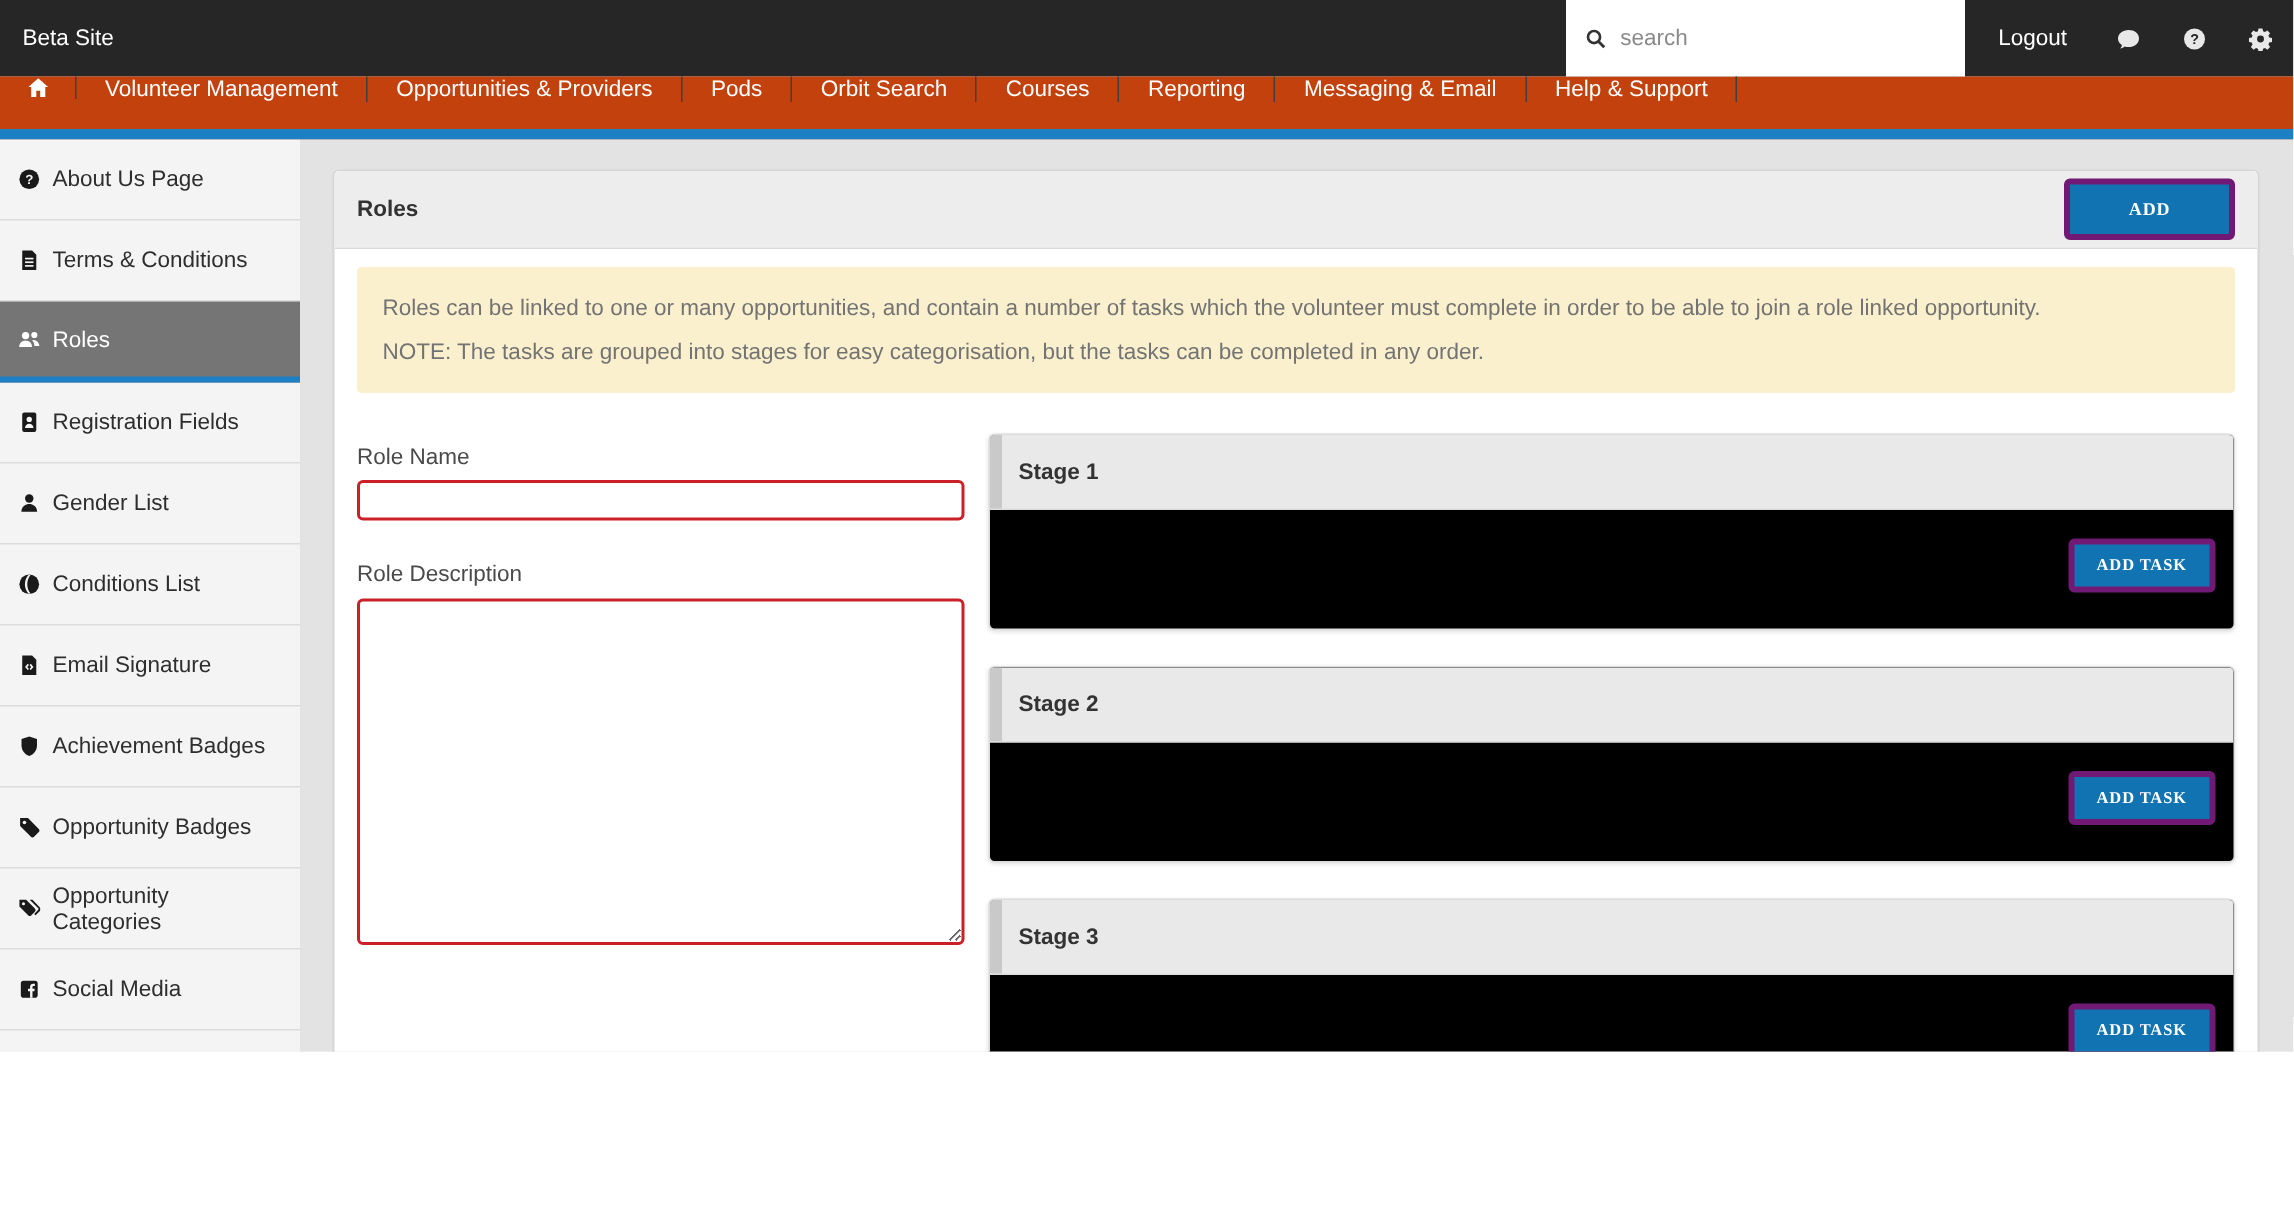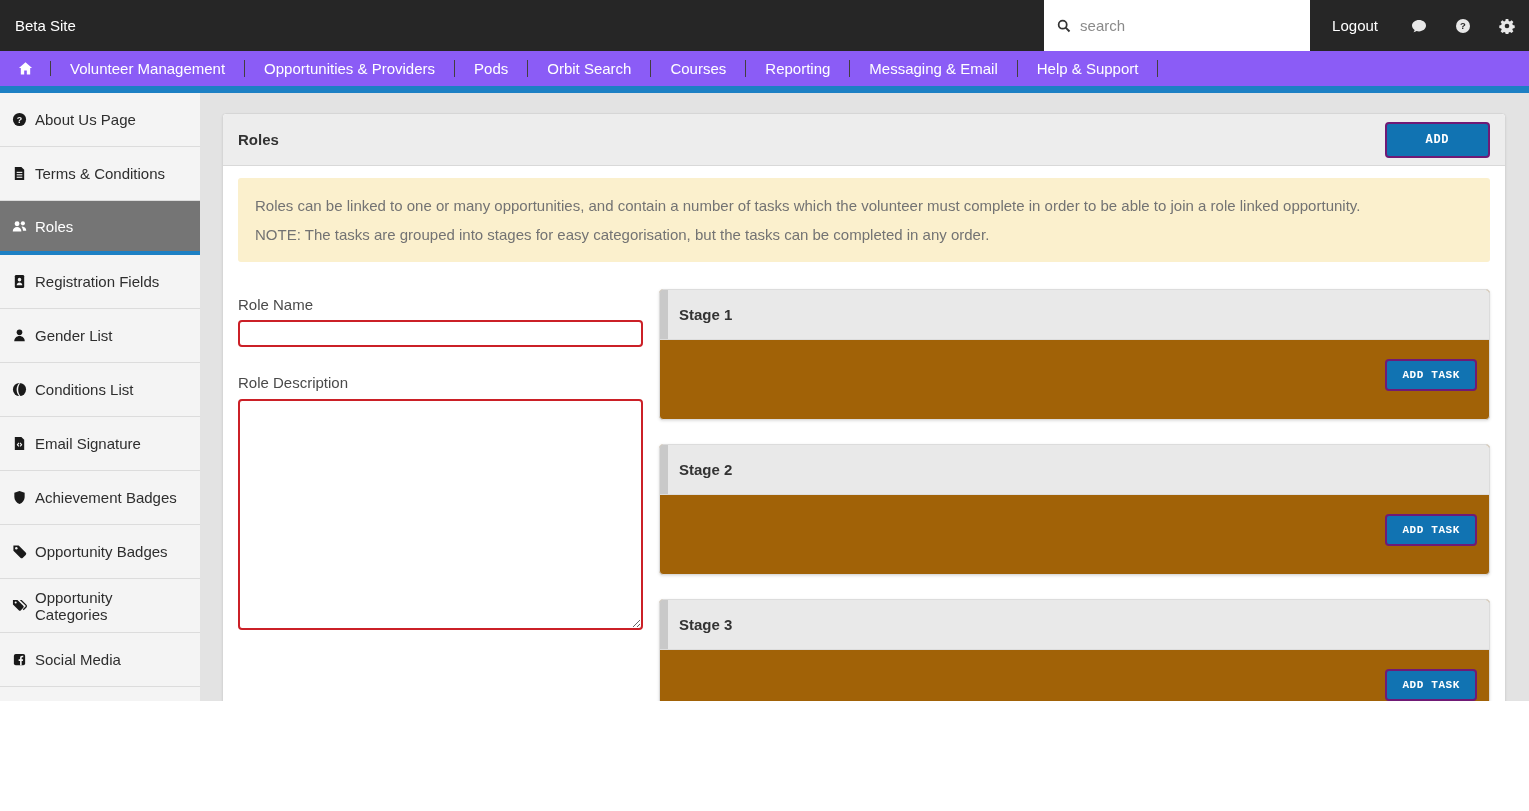--- a/index.html
+++ b/index.html
@@ -17,54 +17,54 @@
   .top-spacer { flex:1; }
   .search-box { width:266px; background:#fff; display:flex; align-items:center; gap:9px; padding:0 13px; }
   .search-box svg.ic { color:#333; width:14px; height:14px; }
   .search-box input { border:none; outline:none; flex:1; font-size:15px; color:#701a75; font-family:"Liberation Sans",sans-serif; }
   .search-box input::placeholder { color:#8a8a8a; }
   .logout { color:#fff; font-size:15px; display:flex; align-items:center; padding:0 19px 0 22px; cursor:pointer; }
   .top-icon { display:flex; align-items:center; padding:0 14px; color:#e8e8e8; cursor:pointer; }
   .top-icon svg.ic { width:16px; height:16px; }
 
   
-  .mainnav { height:42px; background:#8b5cf6; display:flex; align-items:center; border-bottom:7px solid #1d80c4; }
+  .mainnav { height:42px; background:#c2410c; display:flex; align-items:flex-start; border-bottom:7px solid #1d80c4; }
   .nav-home { width:51px; display:flex; align-items:center; justify-content:center; color:#fff; border-right:1px solid #423f3f; cursor:pointer; }
   .nav-item { display:flex; align-items:center; padding:0 19px; color:#fff; font-size:15px; border-right:1px solid #423f3f; cursor:pointer; white-space:nowrap; }
 
   
   .layout { display:flex; height:711px; }
   .sidebar { width:200px; background:#f4f4f4; flex:none; --hole:#f4f4f4; }
   .side-item { height:54px; display:flex; align-items:center; gap:8px; padding:0 11px; border-bottom:1px solid #dcdcdc; color:#2e2e2e; font-size:15px; cursor:pointer; }
   .side-item .sicon { width:16px; display:flex; justify-content:center; color:#1a1a1a; flex:none; }
   .side-item.active { background:#757575; color:#fff; border-bottom:4px solid #1d80c4; --hole:#757575; }
   .side-item.active .sicon { color:#fff; }
 
   .content { flex:1; background:#e3e3e3; padding:20px 23px 0 22px; overflow:hidden; }
 
   
   .panel { background:#fff; border:1px solid #d6d6d6; border-radius:4px 4px 0 0; min-height:720px; box-shadow:0 1px 2px rgba(0,0,0,.08); }
   .panel-header { background:#ededed; border-bottom:1px solid #d9d9d9; border-radius:4px 4px 0 0; padding:10px 15px; height:52px; display:flex; align-items:center; justify-content:space-between; }
   .panel-title { font-size:15px; font-weight:bold; color:#333; }
-  .btn-blue { background:#1173b2; border:2px solid #701a75; color:#fff; font-size:12px; font-weight:bold; letter-spacing:.6px; border-radius:4px; cursor:pointer; font-family:Liberation Mono, monospace; }
+  .btn-blue { background:#1173b2; border:4px solid #701a75; color:#fff; font-size:12px; font-weight:bold; letter-spacing:.6px; border-radius:4px; cursor:pointer; font-family:Liberation Serif, serif; }
   .btn-add { padding:9px 39px; }
   .panel-body { padding:12px 15px; }
 
   .info-box { background:#fbf0cd; color:#737373; border-radius:3px; padding:13px 17px; font-size:15px; line-height:29px; margin-bottom:22px; }
 
   .columns { display:flex; gap:16px; align-items:flex-start; }
   .form-col { width:405px; flex:none; padding-top:12px; }
   .field-label { display:block; font-size:15px; color:#4a4a4a; margin-bottom:7px; }
   .input-error { width:100%; border:2px solid #cb2027; border-radius:4px; outline:none; font-family:"Liberation Sans",sans-serif; font-size:14px; padding:3px 8px; color:#333; }
   input.input-error { height:27px; }
   textarea.input-error { height:231px; resize:both; margin-top:1px; }
   .form-group { margin-bottom:27px; }
 
   .stages-col { flex:1; display:flex; flex-direction:column; gap:24px; padding-top:5px; }
-  .stage-card { background:#a16207; border:1px solid #dcdcdc; border-radius:4px; box-shadow:0 1px 3px rgba(0,0,0,.13); overflow:hidden; }
+  .stage-card { background:#000000; border:1px solid #dcdcdc; border-radius:4px; box-shadow:0 1px 3px rgba(0,0,0,.13); overflow:hidden; }
   .stage-header { position:relative; background:#e9e9e9; height:50px; display:flex; align-items:center; padding-left:19px; border-bottom:1px solid #ddd; }
   .stage-grip { position:absolute; left:0; top:0; bottom:0; width:8px; background:#c9c9c9; cursor:grab; }
   .stage-title { font-size:15px; font-weight:bold; color:#333; }
   .stage-body { height:79px; display:flex; justify-content:flex-end; align-items:flex-start; padding:19px 12px; }
   .btn-add-task { padding:8px 15px; font-size:11px; }
 </style>
 </head>
 <body>
 
 <div class="page">

